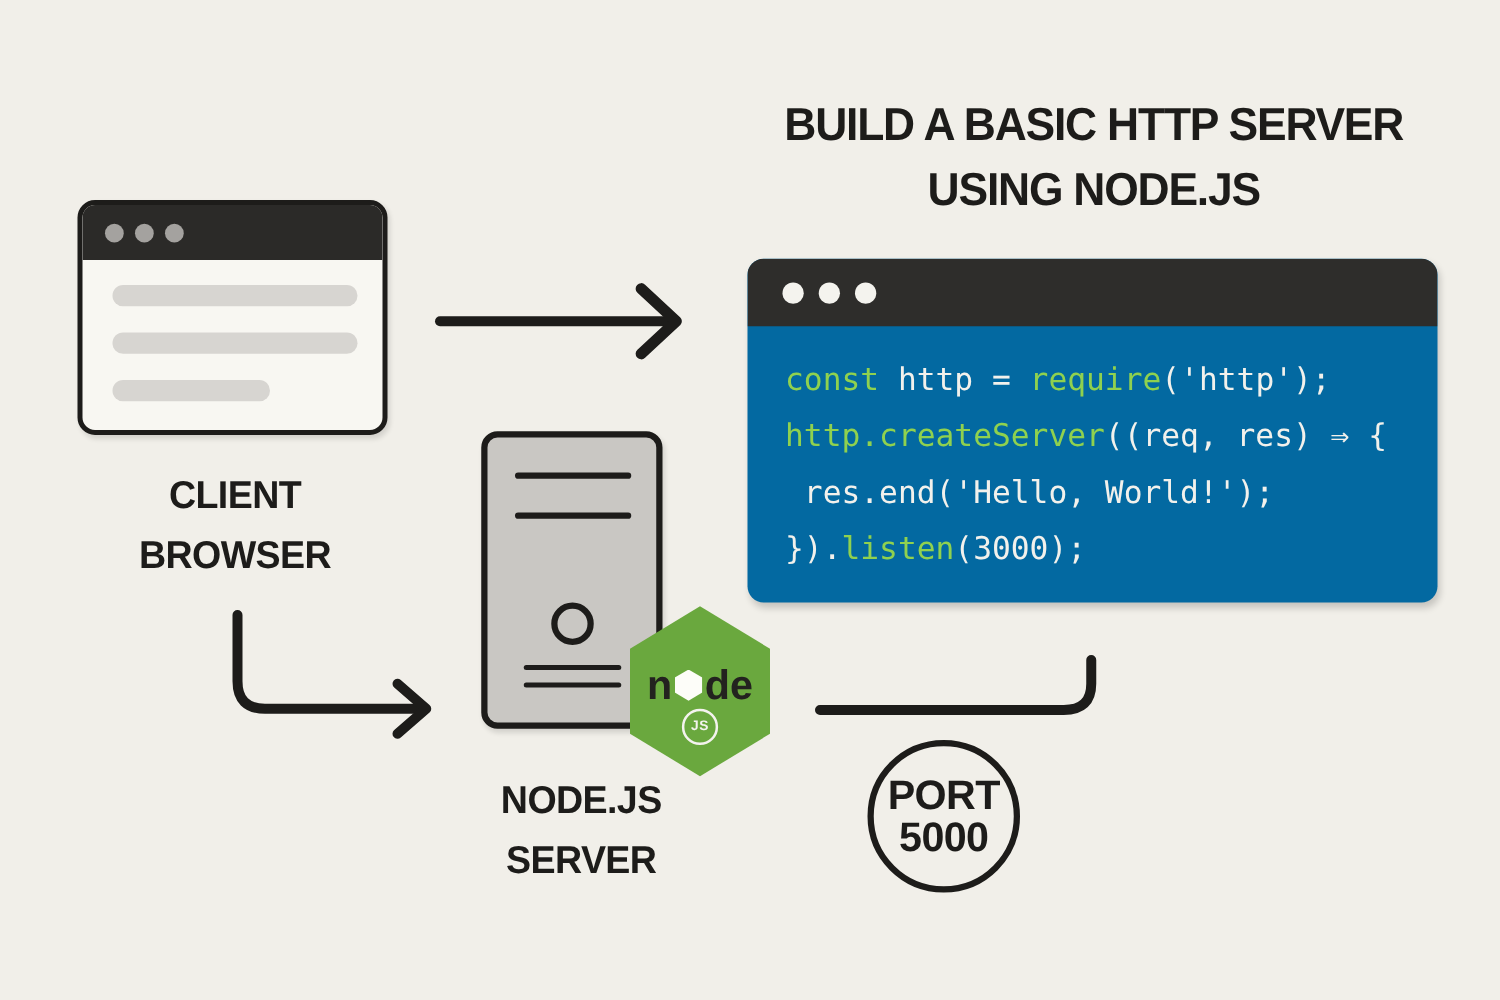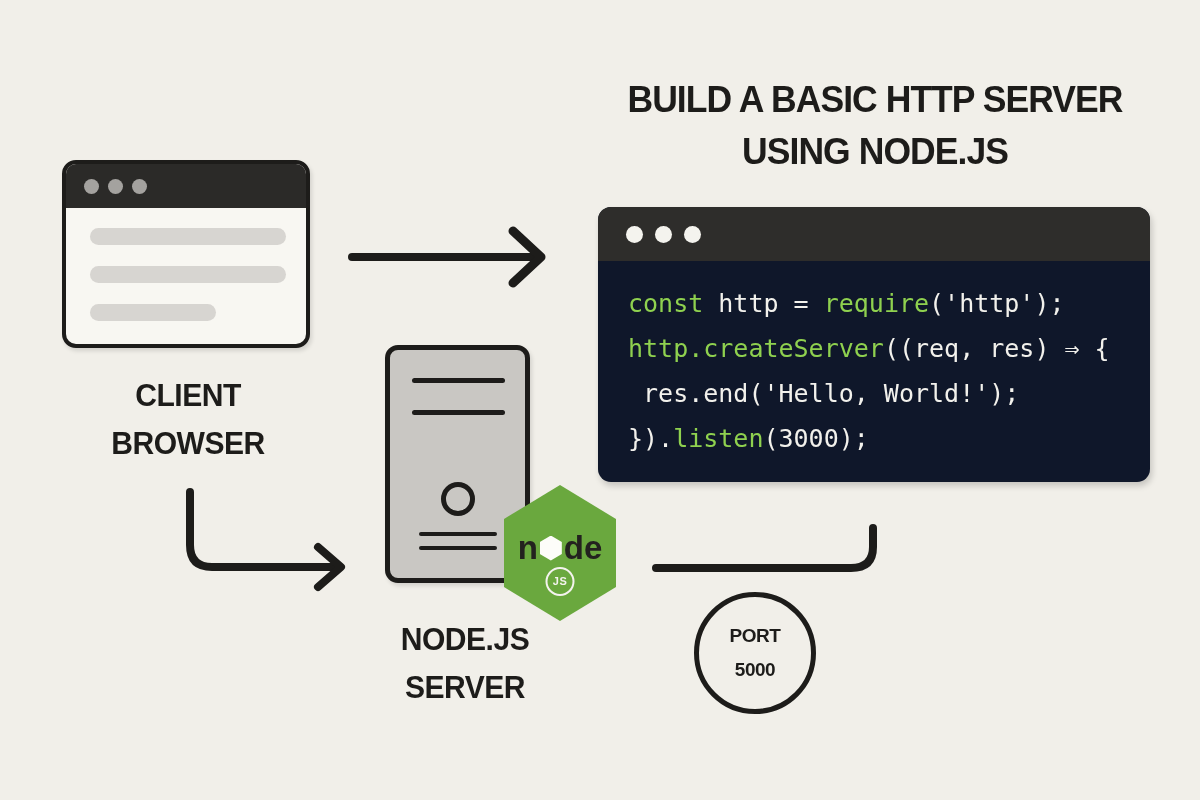--- a/index.html
+++ b/index.html
@@ -74,21 +74,21 @@
   .node-js-mark{
     position:absolute;left:50%;top:84px;transform:translateX(-50%);
     width:25px;height:25px;border:2.5px solid #f4f3ee;border-radius:50%;
     color:#f4f3ee;font-weight:700;font-size:11px;line-height:25px;text-align:center;
     letter-spacing:.5px;
   }
 
   
   .code-window{
     left:598px;top:207px;width:552px;height:275px;
-    background:#0f172a;border-radius:13px;overflow:hidden;
+    background:#0369a1;border-radius:13px;overflow:hidden;
     box-shadow:2px 4px 6px rgba(0,0,0,.18);
   }
   .code-titlebar{
     position:absolute;left:0;top:0;right:0;height:54px;background:#2e2d2b;
     display:flex;align-items:center;padding-left:28px;gap:12px;
   }
   .c-dot{width:17px;height:17px;border-radius:50%;background:#f4f3ee;}
   .code-body{
     position:absolute;left:0;top:54px;right:0;bottom:0;
     padding:20px 0 0 30px;
@@ -96,21 +96,21 @@
     white-space:pre;
   }
   .tok-green{color:#8fd14f;}
   .tok-white{color:#f2f1ec;}
 
   
   .port-badge{
     left:694px;top:592px;width:122px;height:122px;
     border:5px solid #1d1c1a;border-radius:50%;box-sizing:border-box;
     display:flex;flex-direction:column;align-items:center;justify-content:center;
-    font-weight:700;font-size:19px;line-height:34px;letter-spacing:-0.5px;
+    font-weight:700;font-size:33px;line-height:34px;letter-spacing:-0.5px;
     color:#1d1c1a;text-align:center;
   }
 
   
   .arrow-layer{left:0;top:0;width:1200px;height:800px;pointer-events:none;}
 </style>
 </head>
 <body>
 
 <div class="abs main-title">

